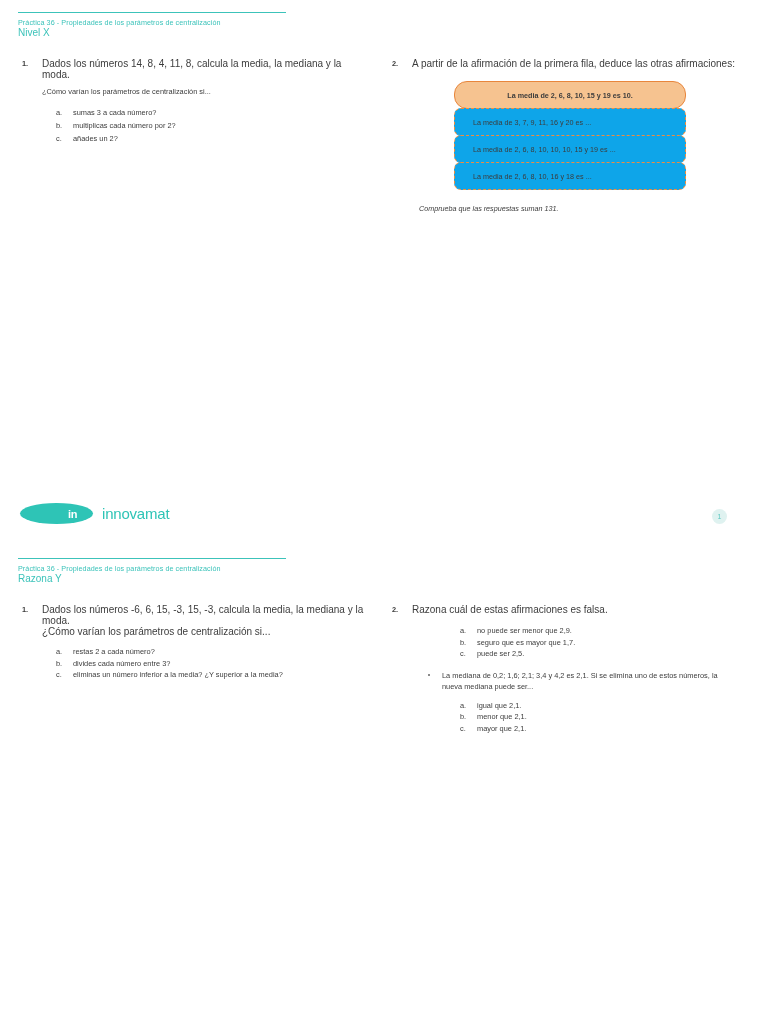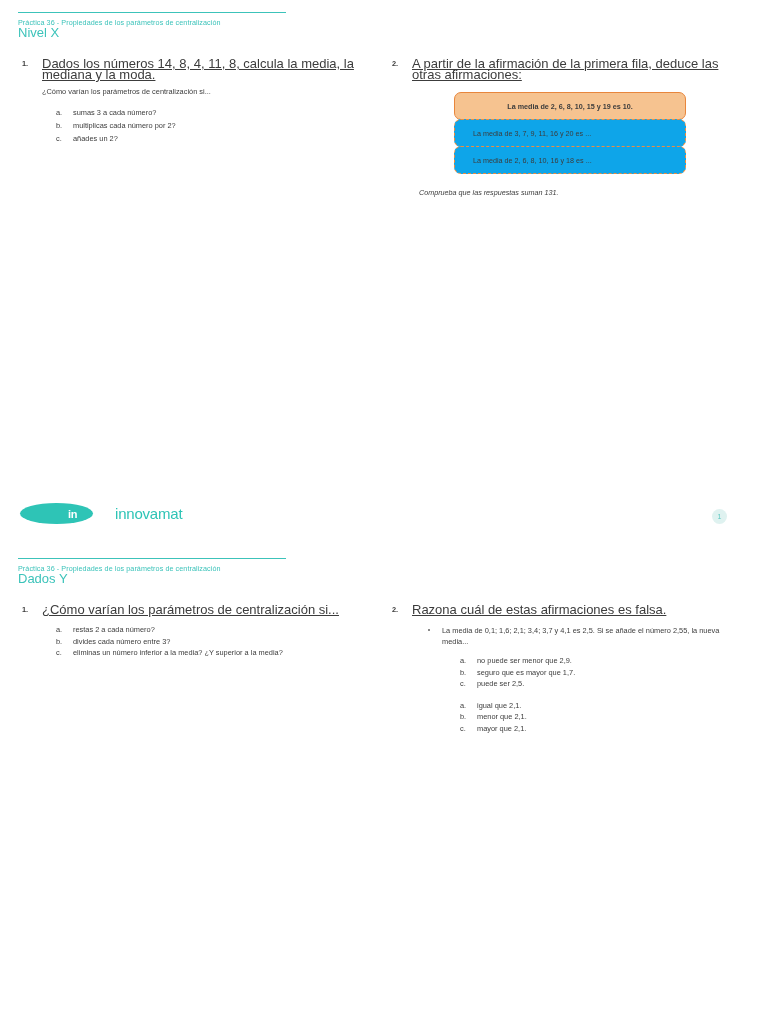--- a/index.html
+++ b/index.html
@@ -41,21 +41,21 @@
   }
   .header-title {
     color: #3cc3ba;
     font-size: 7.2px;
     line-height: 9.6px;
     letter-spacing: 0.01em;
     white-space: nowrap;
   }
   .header-level {
     color: #3cc3ba;
-    font-size: 13px;
+    font-size: 10px;
     line-height: 9.6px;
   }
 
   
   .col-left {
     position: absolute;
     left: 22px;
     top: 58px;
     width: 345px;
   }
@@ -74,24 +74,23 @@
   .ex-num {
     position: absolute;
     left: 0;
     top: 0;
     font-weight: bold;
     font-size: 7.4px;
     line-height: 11px;
     color: #3c3c3c;
   }
   .ex-stem {
-    font-size: 13px;
+    font-size: 10px;
     line-height: 11px;
     color: #3c3c3c;
-    text-decoration: underline;
   }
   .ex-sub {
     font-size: 7.4px;
     line-height: 11px;
     margin-top: 6px;
     color: #3c3c3c;
   }
 
   
   .abc {
@@ -123,21 +122,21 @@
     width: 232px;
     height: 28px;
     display: flex;
     align-items: center;
     font-size: 7.2px;
     color: #3c3c3c;
   }
   .box-primary {
     background: #f6c390;
     border: 1.6px solid #e8863c;
-    border-radius: 7px;
+    border-radius: 13px;
     justify-content: center;
     font-weight: bold;
   }
   .box-dashed {
     border: 1.2px dashed #f08c3c;
     border-radius: 7px;
     justify-content: flex-start;
     padding-left: 18px;
     margin-top: -1px;
     background: #0ea5e9;
@@ -191,21 +190,21 @@
     color: #ffffff;
     font-size: 11px;
     font-weight: bold;
     display: flex;
     align-items: center;
     justify-content: center;
     letter-spacing: -0.5px;
     padding-left: 32px;
   }
   .logo-word {
-    margin-left: 22px;
+    margin-left: 9px;
     color: #2ec4b6;
     font-size: 15px;
     letter-spacing: -0.2px;
   }
   .page-badge {
     position: absolute;
     left: 712px;
     top: 509px;
     width: 15px;
     height: 15px;
@@ -253,45 +252,47 @@
 
   <div class="col-right">
     <div class="ex">
       <span class="ex-num">2.</span>
       <div class="ex-stem">A partir de la afirmación de la primera fila, deduce las otras afirmaciones:</div>
     </div>
 
     <div class="box-stack">
       <div class="box box-primary">La media de 2, 6, 8, 10, 15 y 19 es 10.</div>
       <div class="box box-dashed">La media de 3, 7, 9, 11, 16 y 20 es ...</div>
+      <div class="box box-dashed">La media de 2, 6, 8, 10, 10, 10, 15 y 19 es ...</div>
       <div class="box box-dashed">La media de 2, 6, 8, 10, 16 y 18 es ...</div>
     </div>
 
     <div class="note">Comprueba que las respuestas suman 131.</div>
   </div>
 
   <div class="logo">
     <div class="logo-mark">in</div>
     <div class="logo-word">innovamat</div>
   </div>
 
   <div class="page-badge">1</div>
 </div>
 
 <div class="page" id="page-2">
 
   <div class="header">
     <div class="header-rule"></div>
     <div class="header-title">Práctica 36 - Propiedades de los parámetros de centralización</div>
-    <div class="header-level">Dados Y</div>
+    <div class="header-level">Razona Y</div>
   </div>
 
   <div class="col-left">
     <div class="ex">
       <span class="ex-num">1.</span>
+      <div class="ex-stem">Dados los números -6, 6, 15, -3, 15, -3, calcula la media, la mediana y la moda.</div>
       <div class="ex-stem">¿Cómo varían los parámetros de centralización si...</div>
       <div class="abc tight">
         <div class="abc-item">
           <span class="lbl">a.</span>
           <span>restas 2 a cada número?</span>
         </div>
         <div class="abc-item">
           <span class="lbl">b.</span>
           <span>divides cada número entre 3?</span>
         </div>
@@ -303,39 +304,39 @@
     </div>
   </div>
 
   <div class="col-right">
     <div class="ex">
       <span class="ex-num">2.</span>
       <div class="ex-stem">Razona cuál de estas afirmaciones es falsa.</div>
 
       <div class="bullets">
 
+        <div class="abc tight">
+          <div class="abc-item">
+            <span class="lbl">a.</span>
+            <span>no puede ser menor que 2,9.</span>
+          </div>
+          <div class="abc-item">
+            <span class="lbl">b.</span>
+            <span>seguro que es mayor que 1,7.</span>
+          </div>
+          <div class="abc-item">
+            <span class="lbl">c.</span>
+            <span>puede ser 2,5.</span>
+          </div>
+        </div>
+
         <div class="bullet-item">
           <span class="dot"></span>
-          <span>La media de 0,1; 1,6; 2,1; 3,4; 3,7 y 4,1 es 2,5. Si se añade el número 2,55, la nueva media...</span>
-        </div>
-        <div class="abc tight">
-          <div class="abc-item">
-            <span class="lbl">a.</span>
-            <span>no puede ser menor que 2,9.</span>
-          </div>
-          <div class="abc-item">
-            <span class="lbl">b.</span>
-            <span>seguro que es mayor que 1,7.</span>
-          </div>
-          <div class="abc-item">
-            <span class="lbl">c.</span>
-            <span>puede ser 2,5.</span>
-          </div>
-        </div>
-
+          <span>La mediana de 0,2; 1,6; 2,1; 3,4 y 4,2 es 2,1. Si se elimina uno de estos números, la nueva mediana puede ser...</span>
+        </div>
         <div class="abc tight">
           <div class="abc-item">
             <span class="lbl">a.</span>
             <span>igual que 2,1.</span>
           </div>
           <div class="abc-item">
             <span class="lbl">b.</span>
             <span>menor que 2,1.</span>
           </div>
           <div class="abc-item">

